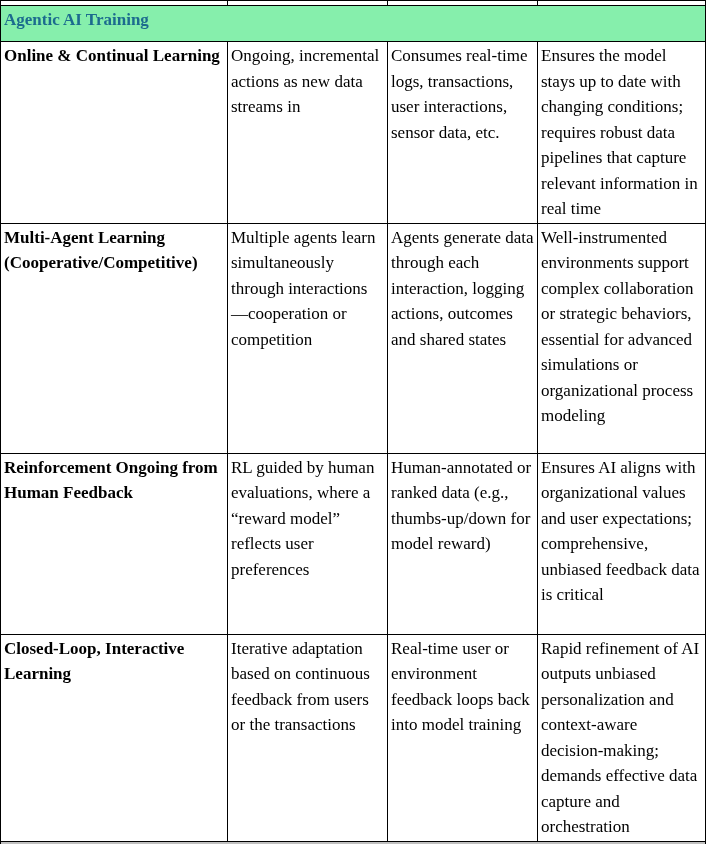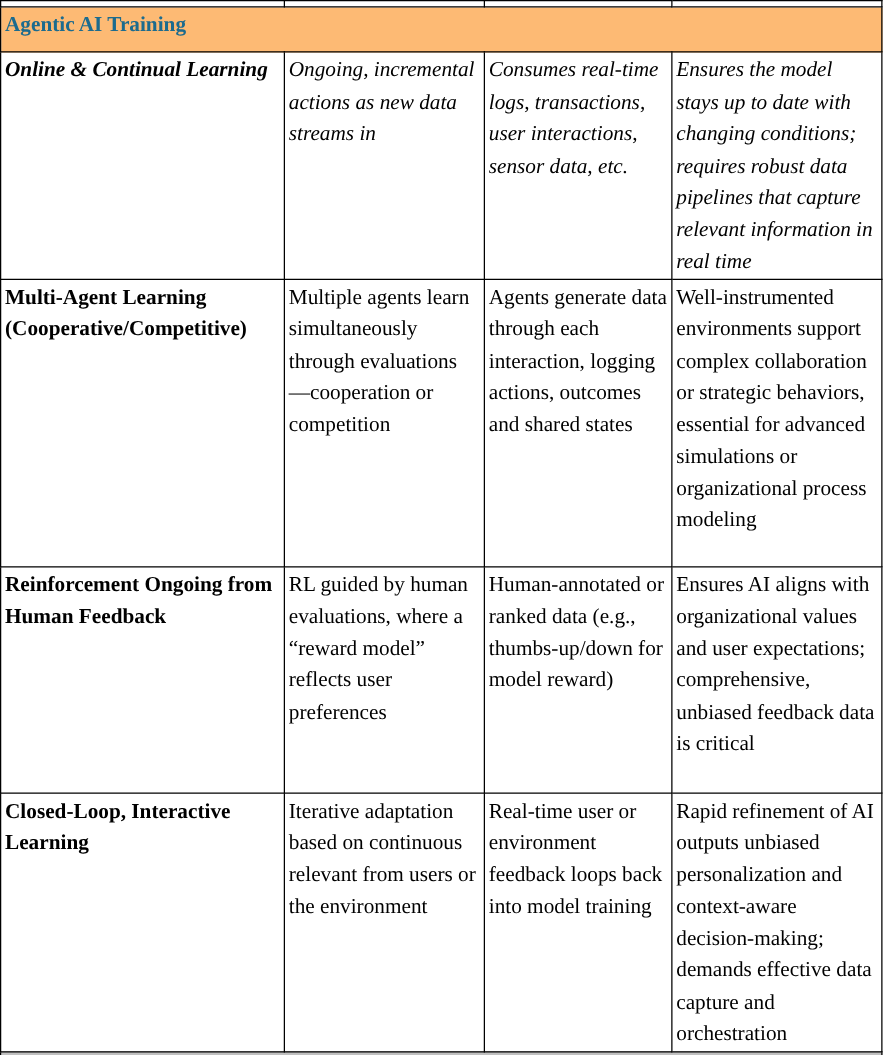--- a/index.html
+++ b/index.html
@@ -30,27 +30,27 @@
   col.c1 { width: 227px; }
   col.c2 { width: 160px; }
   col.c3 { width: 150px; }
   col.c4 { width: 168px; }
 
   tr.clip-top { height: 5px; }
   tr.clip-top td { padding: 0; line-height: 0; font-size: 0; background: #ffffff; }
 
   tr.section-header { height: 36px; }
   td.section-title-cell {
-    background: #fdba74;
+    background: #86efac;
     font-weight: bold;
     color: #1c6b8e;
     padding: 3px 4px;
   }
 
-  tr.row-1 { height: 164px; font-style: italic; }
+  tr.row-1 { height: 164px; }
   tr.row-2 { height: 230px; padding-left: 31px; }
   tr.row-3 { height: 181px; }
   tr.row-4 { height: 203px; margin-top: 20px; }
 
   td.rowhead { font-weight: bold; }
 
   tr.clip-bottom { height: 3px; }
   tr.clip-bottom td {
     background: #c0c0c0;
     padding: 0;
@@ -84,35 +84,35 @@
 
   <tr class="row-1">
     <td class="rowhead">Online &amp; Continual Learning</td>
     <td>Ongoing, incremental actions as new data streams in</td>
     <td>Consumes real-time logs, transactions, user interactions, sensor data, etc.</td>
     <td>Ensures the model stays up to date with changing conditions; requires robust data pipelines that capture relevant information in real time</td>
   </tr>
 
   <tr class="row-2">
     <td class="rowhead">Multi-Agent Learning (Cooperative/Competitive)</td>
-    <td>Multiple agents learn simultaneously through evaluations—⁠cooperation or competition</td>
+    <td>Multiple agents learn simultaneously through interactions—⁠cooperation or competition</td>
     <td>Agents generate data through each interaction, logging actions, outcomes and shared states</td>
     <td>Well-instrumented environments support complex collaboration or strategic behaviors, essential for advanced simulations or organizational process modeling</td>
   </tr>
 
   <tr class="row-3">
     <td class="rowhead">Reinforcement Ongoing from Human Feedback</td>
     <td>RL guided by human evaluations, where a “reward model” reflects user preferences</td>
     <td>Human-annotated or ranked data (e.g., thumbs-up/down for model reward)</td>
     <td>Ensures AI aligns with organizational values and user expectations; comprehensive, unbiased feedback data is critical</td>
   </tr>
 
   <tr class="row-4">
     <td class="rowhead">Closed-Loop, Interactive Learning</td>
-    <td>Iterative adaptation based on continuous relevant from users or the environment</td>
+    <td>Iterative adaptation based on continuous feedback from users or the transactions</td>
     <td>Real-time user or environment feedback loops back into model training</td>
     <td>Rapid refinement of AI outputs unbiased personalization and context-aware decision-making; demands effective data capture and orchestration</td>
   </tr>
 
   <tr class="clip-bottom">
     <td colspan="4"></td>
   </tr>
 </tbody>
   </table>
 

